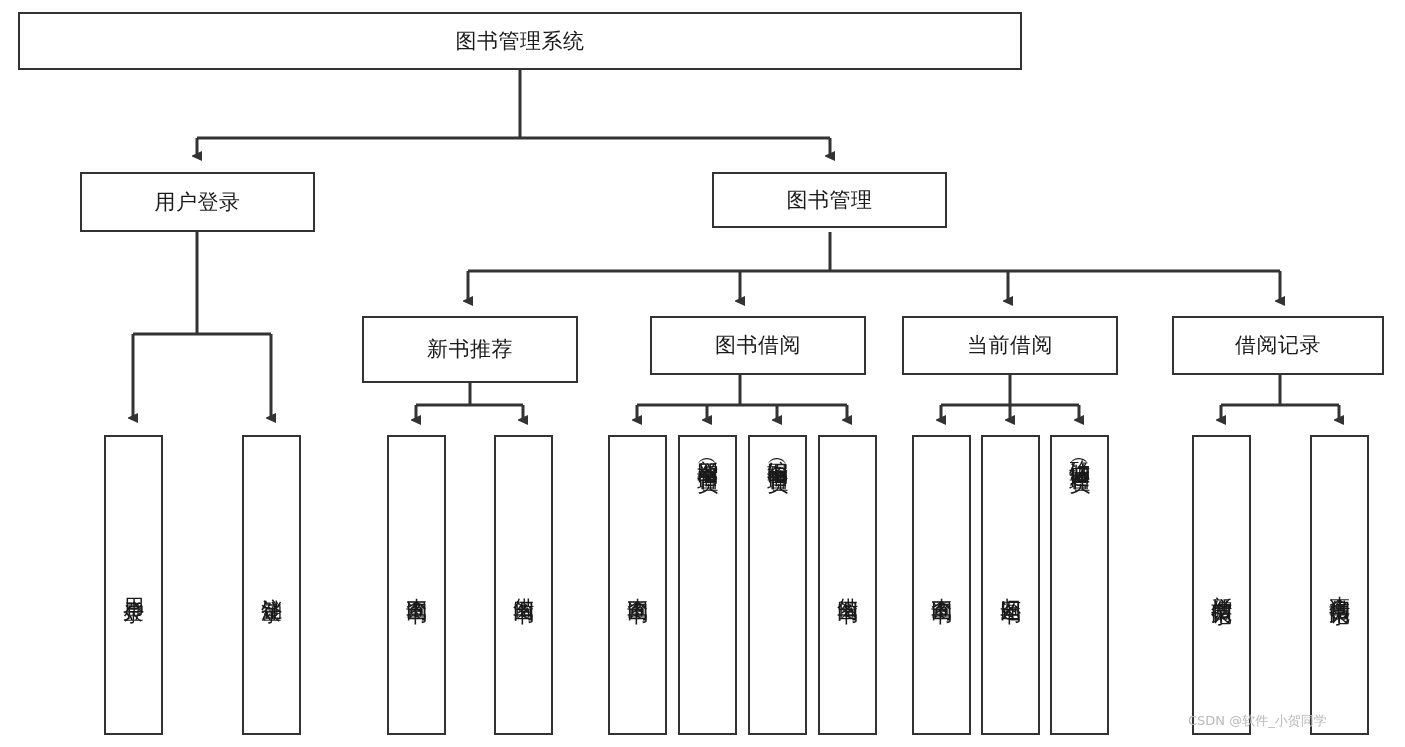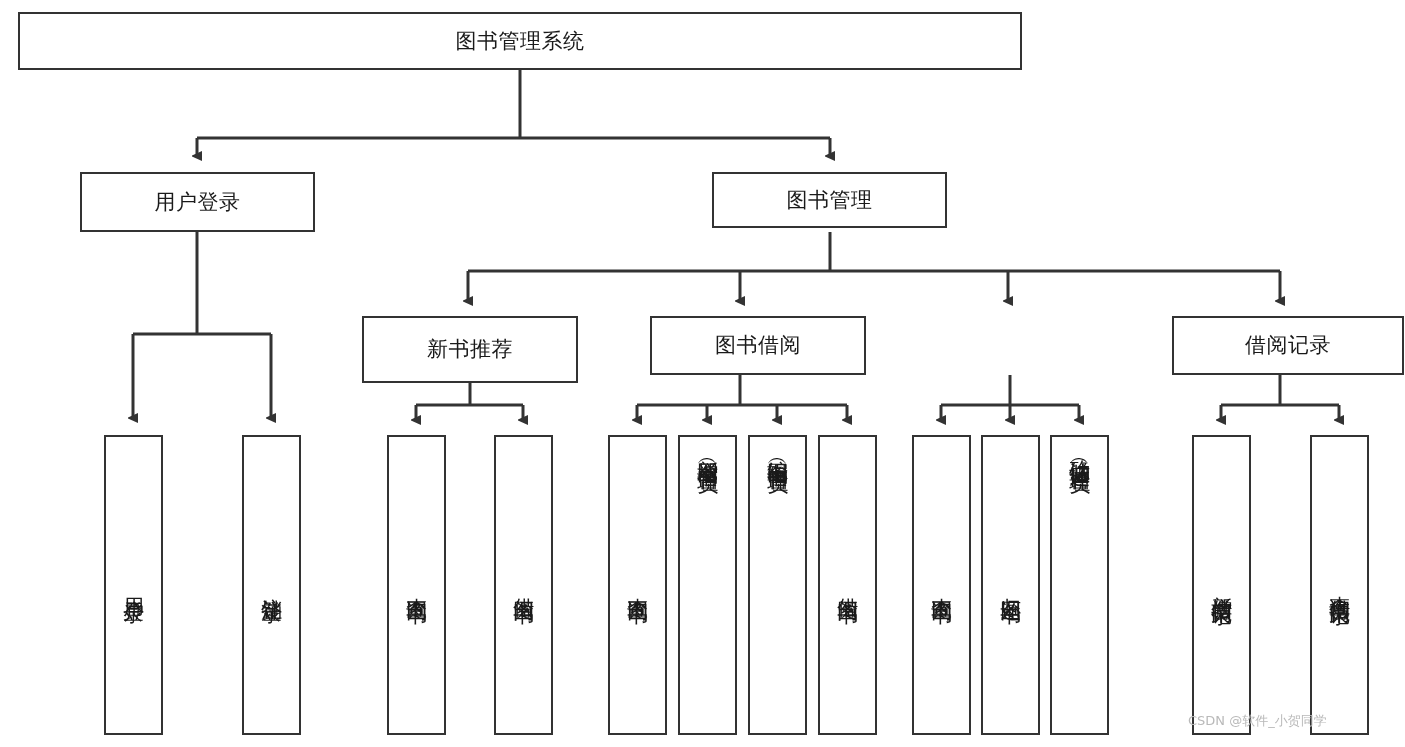--- a/index.html
+++ b/index.html
@@ -144,22 +144,25 @@
   </div>
 
   <div class="node" style="left:362px; top:316px; width:216px; height:67px;">
     <span class="node-label">新书推荐</span>
   </div>
 
   <div class="node" style="left:632px; top:316px; width:216px; height:59px;margin-left:18px;">
     <span class="node-label">图书借阅</span>
   </div>
 
-
-  <div class="node" style="left:1172px; top:316px; width:232px; height:59px;">
+  <div class="node" style="left:902px; top:316px; width:216px; height:59px;">
+    <span class="node-label">当前借阅</span>
+  </div>
+
+  <div class="node" style="left:1172px; top:316px; width:212px; height:59px;">
     <span class="node-label">借阅记录</span>
   </div>
 
   <div class="node leaf centered" style="left:104px; top:435px; width:59px; height:300px;">
     <span class="node-label">用户登录</span>
   </div>
   <div class="node leaf centered" style="left:242px; top:435px; width:59px; height:300px;">
     <span class="node-label">注销登录</span>
   </div>
 

